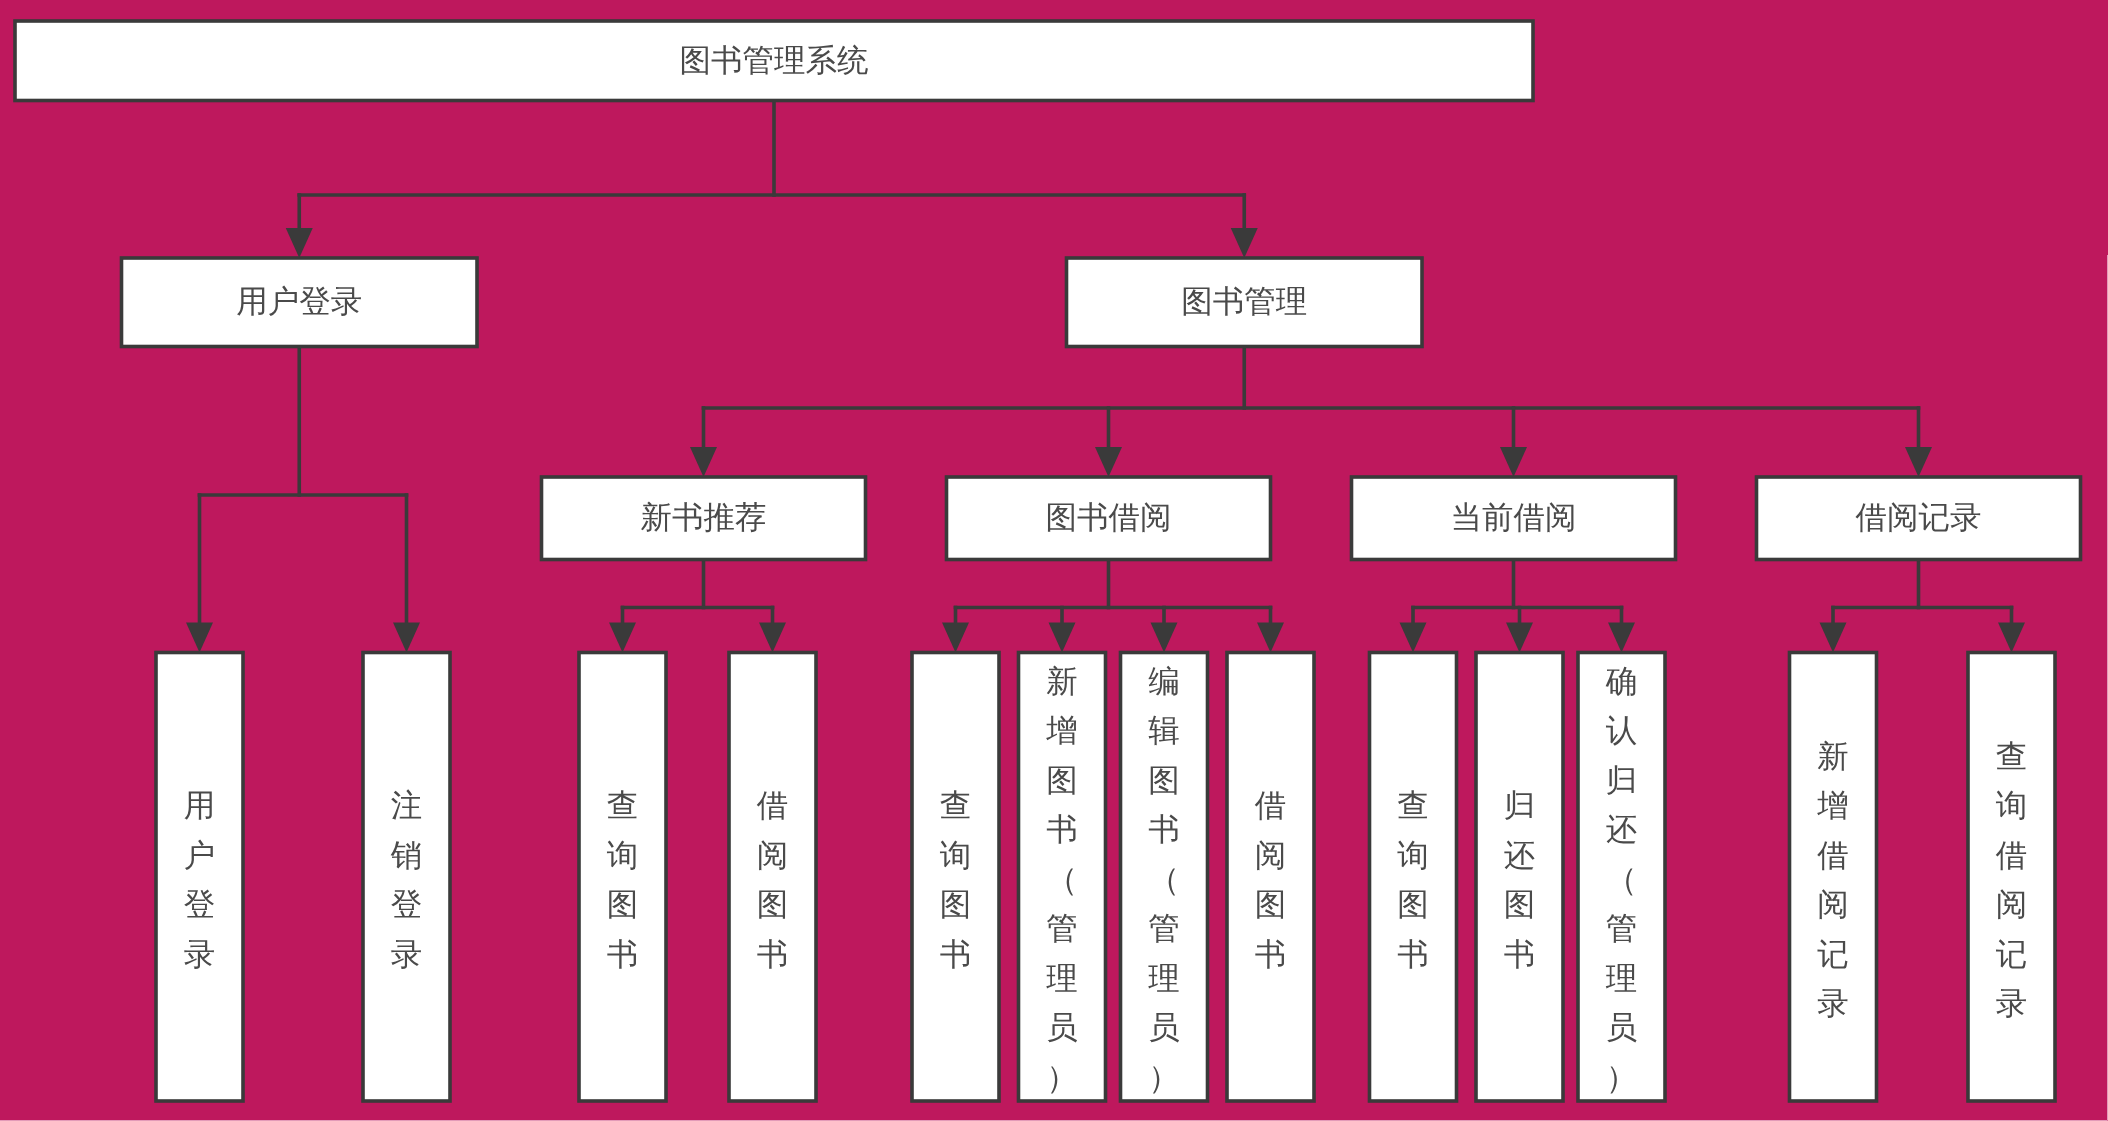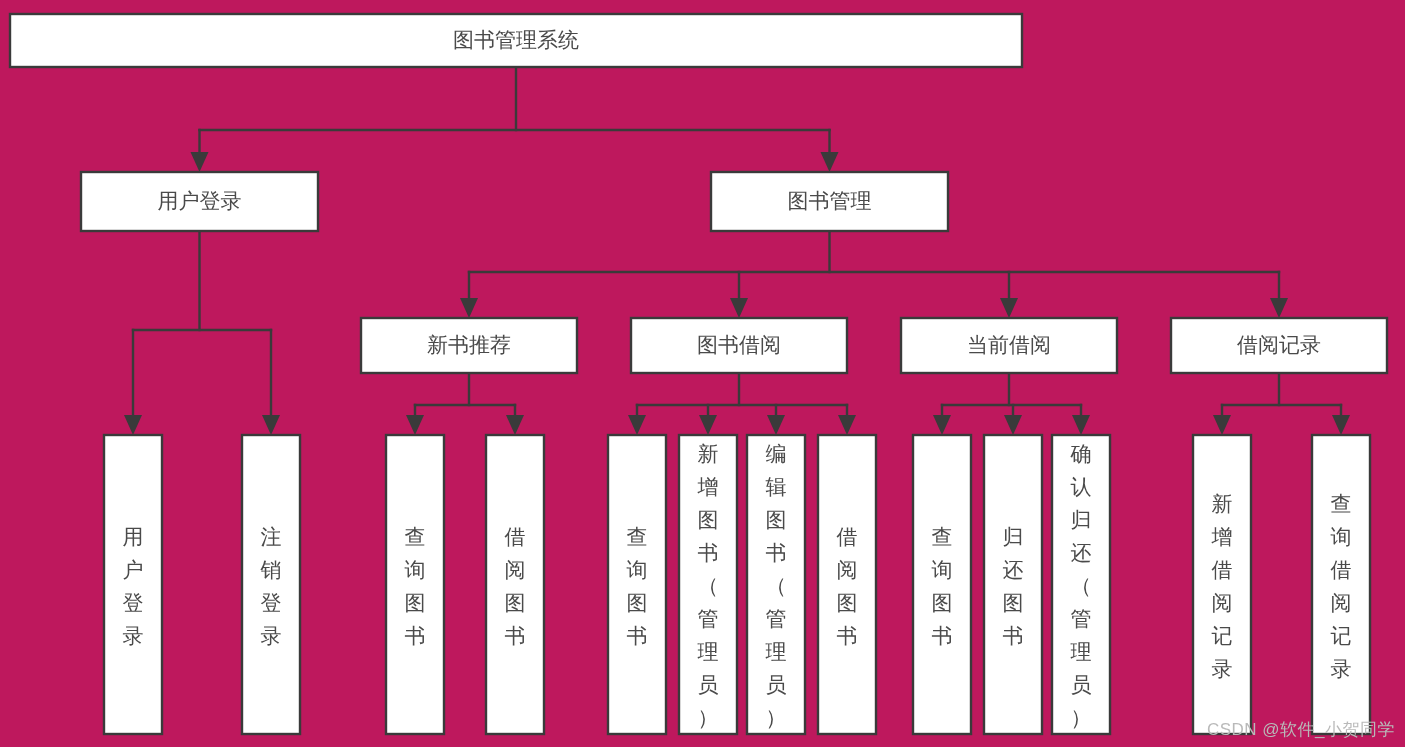--- a/index.html
+++ b/index.html
@@ -200,15 +200,14 @@
           <rect x="1193" y="435" width="58" height="299" class="node-box"></rect>
           <text x="1222" class="node-label-v"><tspan x="1222" y="511.24">新</tspan><tspan x="1222" y="544.24">增</tspan><tspan x="1222" y="577.24">借</tspan><tspan x="1222" y="610.24">阅</tspan><tspan x="1222" y="643.24">记</tspan><tspan x="1222" y="676.24">录</tspan></text>
         </g>
         <g>
           <rect x="1312" y="435" width="58" height="299" class="node-box"></rect>
           <text x="1341" class="node-label-v"><tspan x="1341" y="511.24">查</tspan><tspan x="1341" y="544.24">询</tspan><tspan x="1341" y="577.24">借</tspan><tspan x="1341" y="610.24">阅</tspan><tspan x="1341" y="643.24">记</tspan><tspan x="1341" y="676.24">录</tspan></text>
         </g>
       </g>
   </svg>
 
-  <div class="watermark">CSDN @软件_小贺同学</div>
 
 </div>
 
 </body></html>

